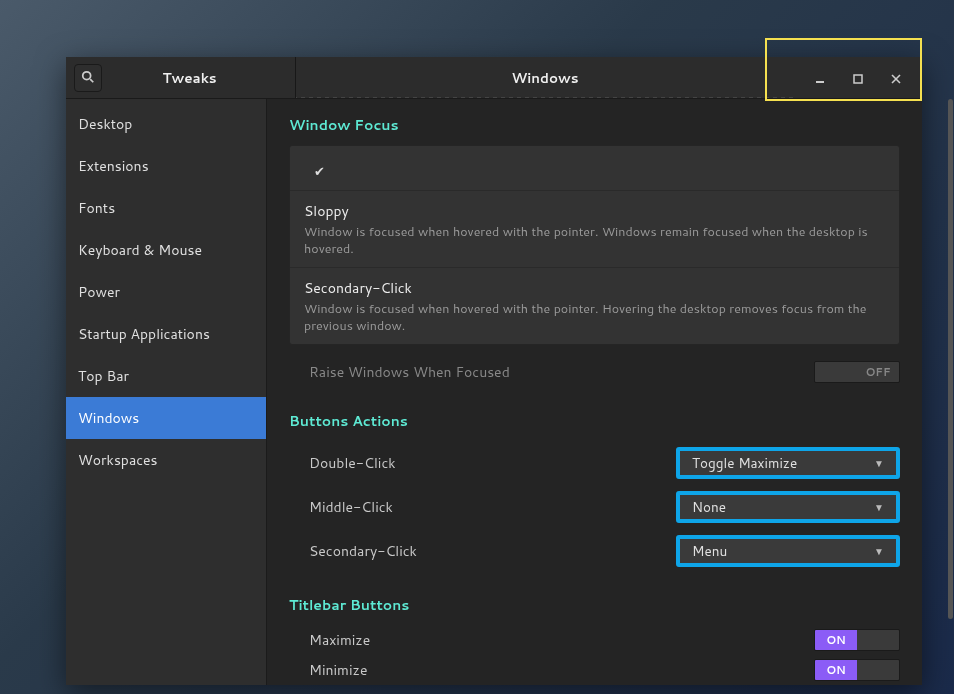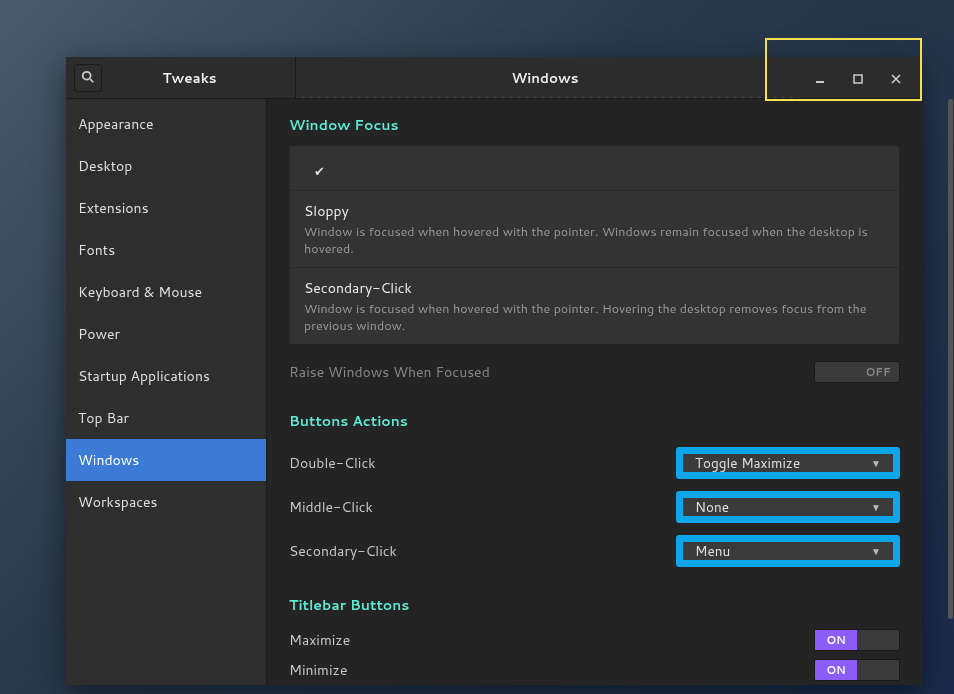--- a/index.html
+++ b/index.html
@@ -152,20 +152,21 @@
     margin-left: 10px;
     flex-shrink: 0;
   }
   .row {
     display: flex;
     align-items: center;
     justify-content: space-between;
     padding: 6px 0;
     font-size: 14px;
     color: #c9c9c9;
+    margin-left: 20px;
   }
   .row.dim .row-label { color: #888; }
   .toggle {
     width: 86px;
     height: 22px;
     border-radius: 2px;
     border: 1px solid #1a1a1a;
     display: flex;
     font-size: 11px;
     font-weight: 700;
@@ -181,21 +182,21 @@
     color: #888;
   }
   .toggle .half.on {
     background: #8b5cf6;
     color: #fff;
   }
   .dropdown {
     width: 224px;
     height: 32px;
     background: #3a3a3a;
-    border: 7px solid #0ea5e9;
+    border: 4px solid #0ea5e9;
     border-radius: 3px;
     display: flex;
     align-items: center;
     justify-content: space-between;
     padding: 0 12px;
     font-size: 13.5px;
     color: #e0e0e0;
     cursor: pointer;
   }
   .dropdown .chev { font-size: 10px; color: #bbb; }
@@ -249,21 +250,20 @@
         <span><svg width="10" height="10" viewBox="0 0 10 10">
               <line x1="1" y1="1" x2="9" y2="9" stroke="#ccc" stroke-width="1.6"></line>
               <line x1="9" y1="1" x2="1" y2="9" stroke="#ccc" stroke-width="1.6"></line>
             </svg></span>
       </div>
     </div>
   </div>
 
   <div class="body-area">
     <div class="sidebar">
-      <div class="sidebar-item"><span>Appearance</span></div>
       <div class="sidebar-item"><span>Desktop</span></div>
       <div class="sidebar-item"><span>Extensions</span></div>
       <div class="sidebar-item"><span>Fonts</span></div>
       <div class="sidebar-item"><span>Keyboard &amp; Mouse</span></div>
       <div class="sidebar-item"><span>Power</span></div>
       <div class="sidebar-item"><span>Startup Applications</span></div>
       <div class="sidebar-item"><span>Top Bar</span></div>
       <div class="sidebar-item active"><span>Windows</span></div>
       <div class="sidebar-item"><span>Workspaces</span></div>
     </div>

